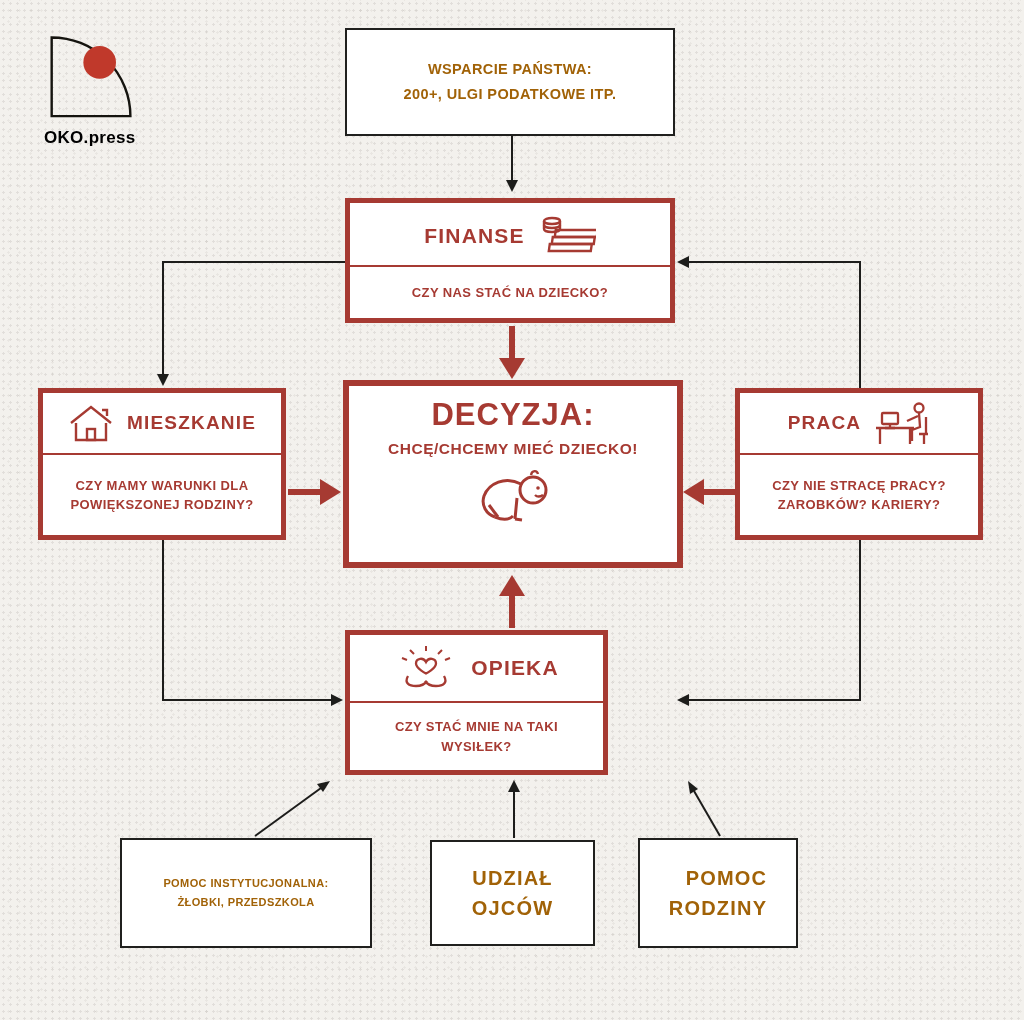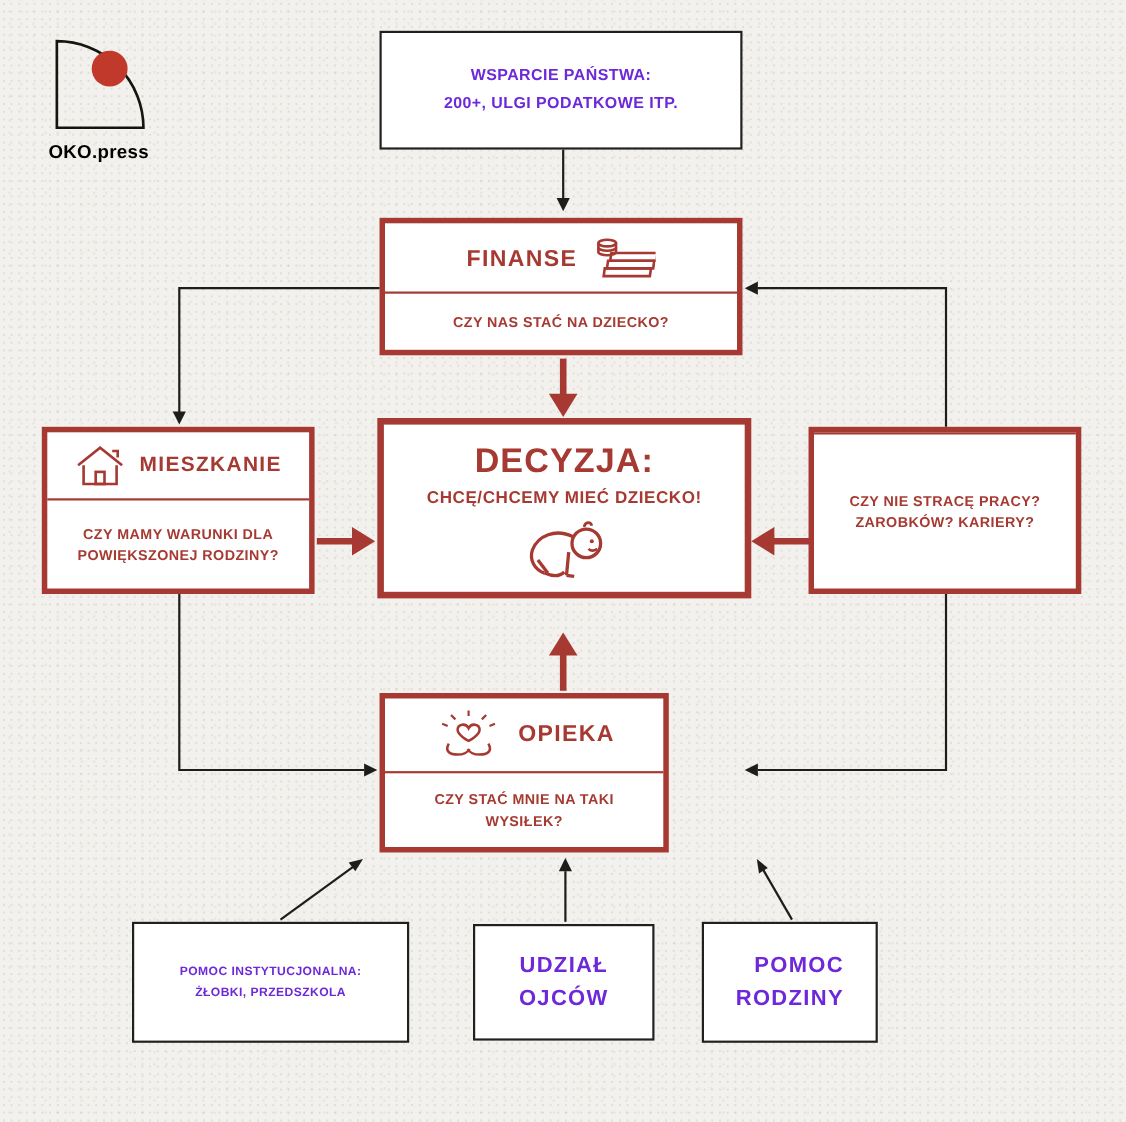--- a/index.html
+++ b/index.html
@@ -9,38 +9,38 @@
     background-color:#f3f1ed;
     background-image:
       radial-gradient(rgba(70,58,52,0.10) 1px, transparent 1.4px),
       radial-gradient(rgba(70,58,52,0.06) 1px, transparent 1.4px);
     background-size:7px 7px, 11px 11px;
     background-position:0 0, 3px 5px;
   }
   #stage{position:relative;width:1024px;height:1020px;}
   .wires{position:absolute;left:0;top:0;z-index:3;pointer-events:none;}
   .box{position:absolute;background:#ffffff;box-sizing:border-box;z-index:2;}
-  .box.blackb{border:2px solid #20201e;color:#6d28d9;}
+  .box.blackb{border:2px solid #20201e;color:#a16207;}
   .box.redb{border:5px solid #a63a32;color:#a63a32;display:flex;flex-direction:column;}
   .center-col{display:flex;flex-direction:column;align-items:center;justify-content:center;text-align:center;}
   .node-head{display:flex;align-items:center;justify-content:center;gap:13px;flex:0 0 auto;}
   .divider{border-top:2px solid #a63a32;margin:0;}
   .node-title{font-weight:800;letter-spacing:1.2px;}
   .q{flex:1;display:flex;align-items:center;justify-content:center;text-align:center;
      font-size:13px;font-weight:700;letter-spacing:.4px;line-height:1.5;padding:4px 16px;}
   .small-black{font-size:14.5px;font-weight:700;letter-spacing:.4px;line-height:1.7;}
   .big-black{font-size:20px;font-weight:600;letter-spacing:1.2px;line-height:1.5;}
   .line{display:block;}
 
   
   #box-wsparcie{left:345px;top:28px;width:330px;height:108px;}
   #box-finanse{left:345px;top:198px;width:330px;height:125px;}
   #box-finanse .node-head{height:58px;padding-top:4px;border-radius:28px;}
   #box-finanse .node-title{font-size:21px;}
-  #box-decyzja{left:343px;top:380px;width:340px;height:164px;border-width:6px;align-items:center;padding-top:11px;justify-content:center;}
+  #box-decyzja{left:343px;top:380px;width:340px;height:188px;border-width:6px;align-items:center;padding-top:11px;}
   #decyzja-title{font-size:31px;font-weight:800;letter-spacing:1px;}
   #decyzja-subtitle{font-size:15.5px;font-weight:800;letter-spacing:.5px;margin-top:7px;}
   #box-mieszkanie{left:38px;top:388px;width:248px;height:152px;}
   #box-mieszkanie .node-head{height:60px;}
   #box-mieszkanie .node-title,#box-praca .node-title{font-size:19px;text-align:center;}
   #box-praca{left:735px;top:388px;width:248px;height:152px;}
   #box-praca .node-head{height:60px;}
   #box-opieka{left:345px;top:630px;width:263px;height:145px;}
   #box-opieka .node-head{height:66px;}
   #box-opieka .node-title{font-size:21px;}
@@ -152,20 +152,33 @@
         <path d="M8 20 V37 H38 V20"></path>
         <rect x="19" y="26" width="8" height="11"></rect>
       </svg>
       <span class="node-title">MIESZKANIE</span>
     </div>
     <div class="divider"></div>
     <div class="q">CZY MAMY WARUNKI DLA POWIĘKSZONEJ RODZINY?</div>
   </div>
 
   <div id="box-praca" class="box redb">
+    <div class="node-head">
+      <span class="node-title">PRACA</span>
+      <svg class="ic" width="56" height="46" viewBox="0 0 56 46" fill="none" stroke="#a63a32" stroke-width="2.3">
+        <path d="M2 28 H40"></path>
+        <path d="M6 28 V44 M36 28 V44"></path>
+        <rect x="8" y="13" width="16" height="11" rx="1"></rect>
+        <path d="M16 24 V28 M11 28 H21"></path>
+        <circle cx="45" cy="8" r="4.5"></circle>
+        <path d="M45 13 L46 27 L38 30 L38 41"></path>
+        <path d="M44 16 L33 21"></path>
+        <path d="M52 17 V35 M45 34 H54 M50 34 V44"></path>
+      </svg>
+    </div>
     <div class="divider"></div>
     <div class="q">CZY NIE STRACĘ PRACY? ZAROBKÓW? KARIERY?</div>
   </div>
 
   <div id="box-opieka" class="box redb">
     <div class="node-head">
       <svg class="ic" width="64" height="46" viewBox="0 0 64 46" fill="none" stroke="#a63a32" stroke-width="2.3">
         <path d="M32 17 c-2.5,-5 -10,-4 -10,1.5 c0,5 10,10 10,10 c0,0 10,-5 10,-10 c0,-5.5 -7.5,-6.5 -10,-1.5 z"></path>
         <path d="M20 9 L16 5 M32 6 V1 M44 9 L48 5 M13 15 L8 13 M51 15 L56 13" stroke-width="2"></path>
         <path d="M14 31 c-4 7 1 10 8 10 c5 0 9 -2 11 -5"></path>

